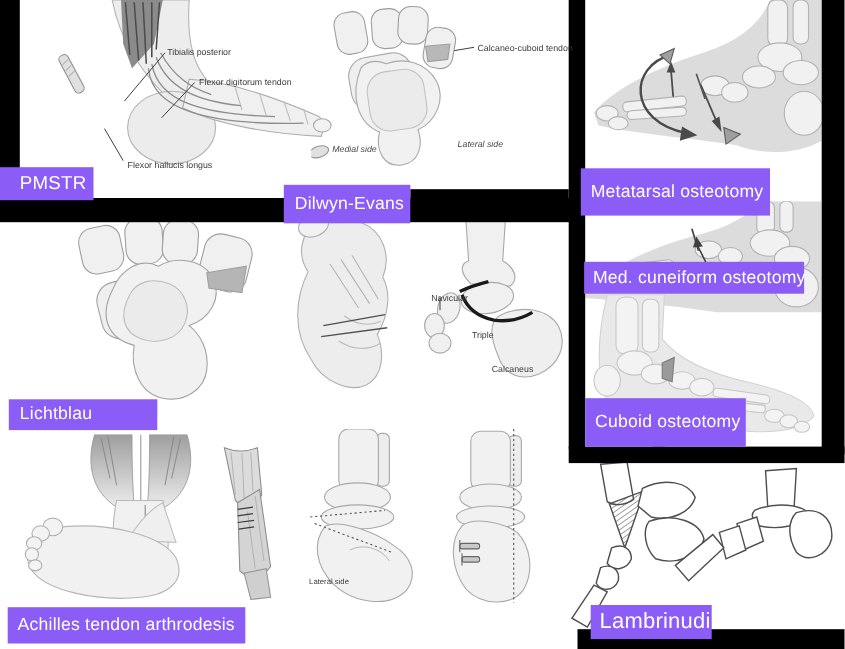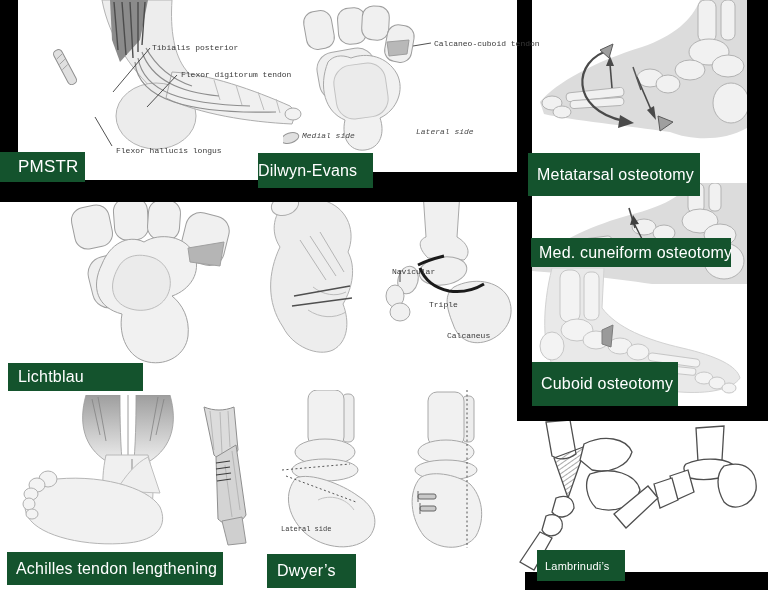--- a/index.html
+++ b/index.html
@@ -1,21 +1,21 @@
 <!DOCTYPE html>
 <html><head>
 <meta charset="utf-8">
 <style>
   html,body{margin:0;padding:0;background:#fff;}
   #canvas{position:relative;width:768px;height:590px;background:#ffffff;overflow:hidden;
           font-family:"Liberation Sans",sans-serif;}
   .blk{position:absolute;background:#000;}
-  .bar{position:absolute;background:#14532d;color:#fff;display:flex;align-items:center;
+  .bar{position:absolute;background:#8b5cf6;color:#fff;display:flex;align-items:center;
        box-sizing:border-box;font-size:16px;letter-spacing:0.2px;white-space:nowrap;}
-  .ann{position:absolute;font-family:Liberation Mono, monospace;font-size:8px;color:#3a3a3a;
+  .ann{position:absolute;font-family:Liberation Sans, sans-serif;font-size:8px;color:#3a3a3a;
        white-space:nowrap;line-height:1;}
   .ann.it{font-style:italic;color:#4a4a4a;}
   .ann.tiny{font-size:7px;}
   svg.ill{position:absolute;}
 </style>
 </head>
 <body>
 
 <div id="canvas">
 
@@ -238,28 +238,27 @@
 
   <div class="blk" style="left:0;top:0;width:18px;height:182px"></div>
   <div class="blk" style="left:0;top:180px;width:531px;height:22px"></div>
   <div class="blk" style="left:373px;top:172px;width:144px;height:12px"></div>
   <div class="blk" style="left:517px;top:0;width:15px;height:408px"></div>
   <div class="blk" style="left:747px;top:0;width:21px;height:413px"></div>
   <div class="blk" style="left:517px;top:406px;width:251px;height:15px"></div>
   <div class="blk" style="left:525px;top:572px;width:243px;height:18px"></div>
 
   <div class="bar" style="left:0;top:152px;width:85px;height:30px;padding-left:18px;font-size:17px">PMSTR</div>
-  <div class="bar" style="left:258px;top:153px;width:115px;height:35px;">Dilwyn-Evans</div>
+  <div class="bar" style="left:258px;top:168px;width:115px;height:35px;padding-left:10px">Dilwyn-Evans</div>
   <div class="bar" style="left:528px;top:153px;width:172px;height:43px;padding-left:9px">Metatarsal osteotomy</div>
   <div class="bar" style="left:531px;top:238px;width:200px;height:29px;padding-left:8px">Med. cuneiform osteotomy</div>
   <div class="bar" style="left:8px;top:363px;width:135px;height:28px;padding-left:10px">Lichtblau</div>
   <div class="bar" style="left:532px;top:362px;width:146px;height:44px;padding-left:9px">Cuboid osteotomy</div>
-  <div class="bar" style="left:7px;top:552px;width:216px;height:33px;padding-left:9px">Achilles tendon lengthening</div>
-  <div class="bar" style="left:267px;top:554px;width:89px;height:34px;padding-left:10px">Dwyer’s</div>
-  <div class="bar" style="left:537px;top:550px;width:88px;height:31px;padding-left:8px;font-size:11px">Lambrinudi’s</div>
+  <div class="bar" style="left:7px;top:552px;width:216px;height:33px;padding-left:9px">Achilles tendon arthrodesis</div>
+  <div class="bar" style="left:537px;top:550px;width:110px;height:31px;padding-left:8px;font-size:20px">Lambrinudi’s</div>
 
   <span class="ann" style="left:152px;top:44px">Tibialis posterior</span>
   <span class="ann" style="left:181px;top:71px">Flexor digitorum tendon</span>
   <span class="ann" style="left:116px;top:147px">Flexor hallucis longus</span>
 
   <span class="ann" style="left:434px;top:40px">Calcaneo-cuboid tendon</span>
   <span class="ann it" style="left:302px;top:132px">Medial side</span>
   <span class="ann it" style="left:416px;top:128px">Lateral side</span>
 
   <span class="ann" style="left:392px;top:268px">Navicular</span>

